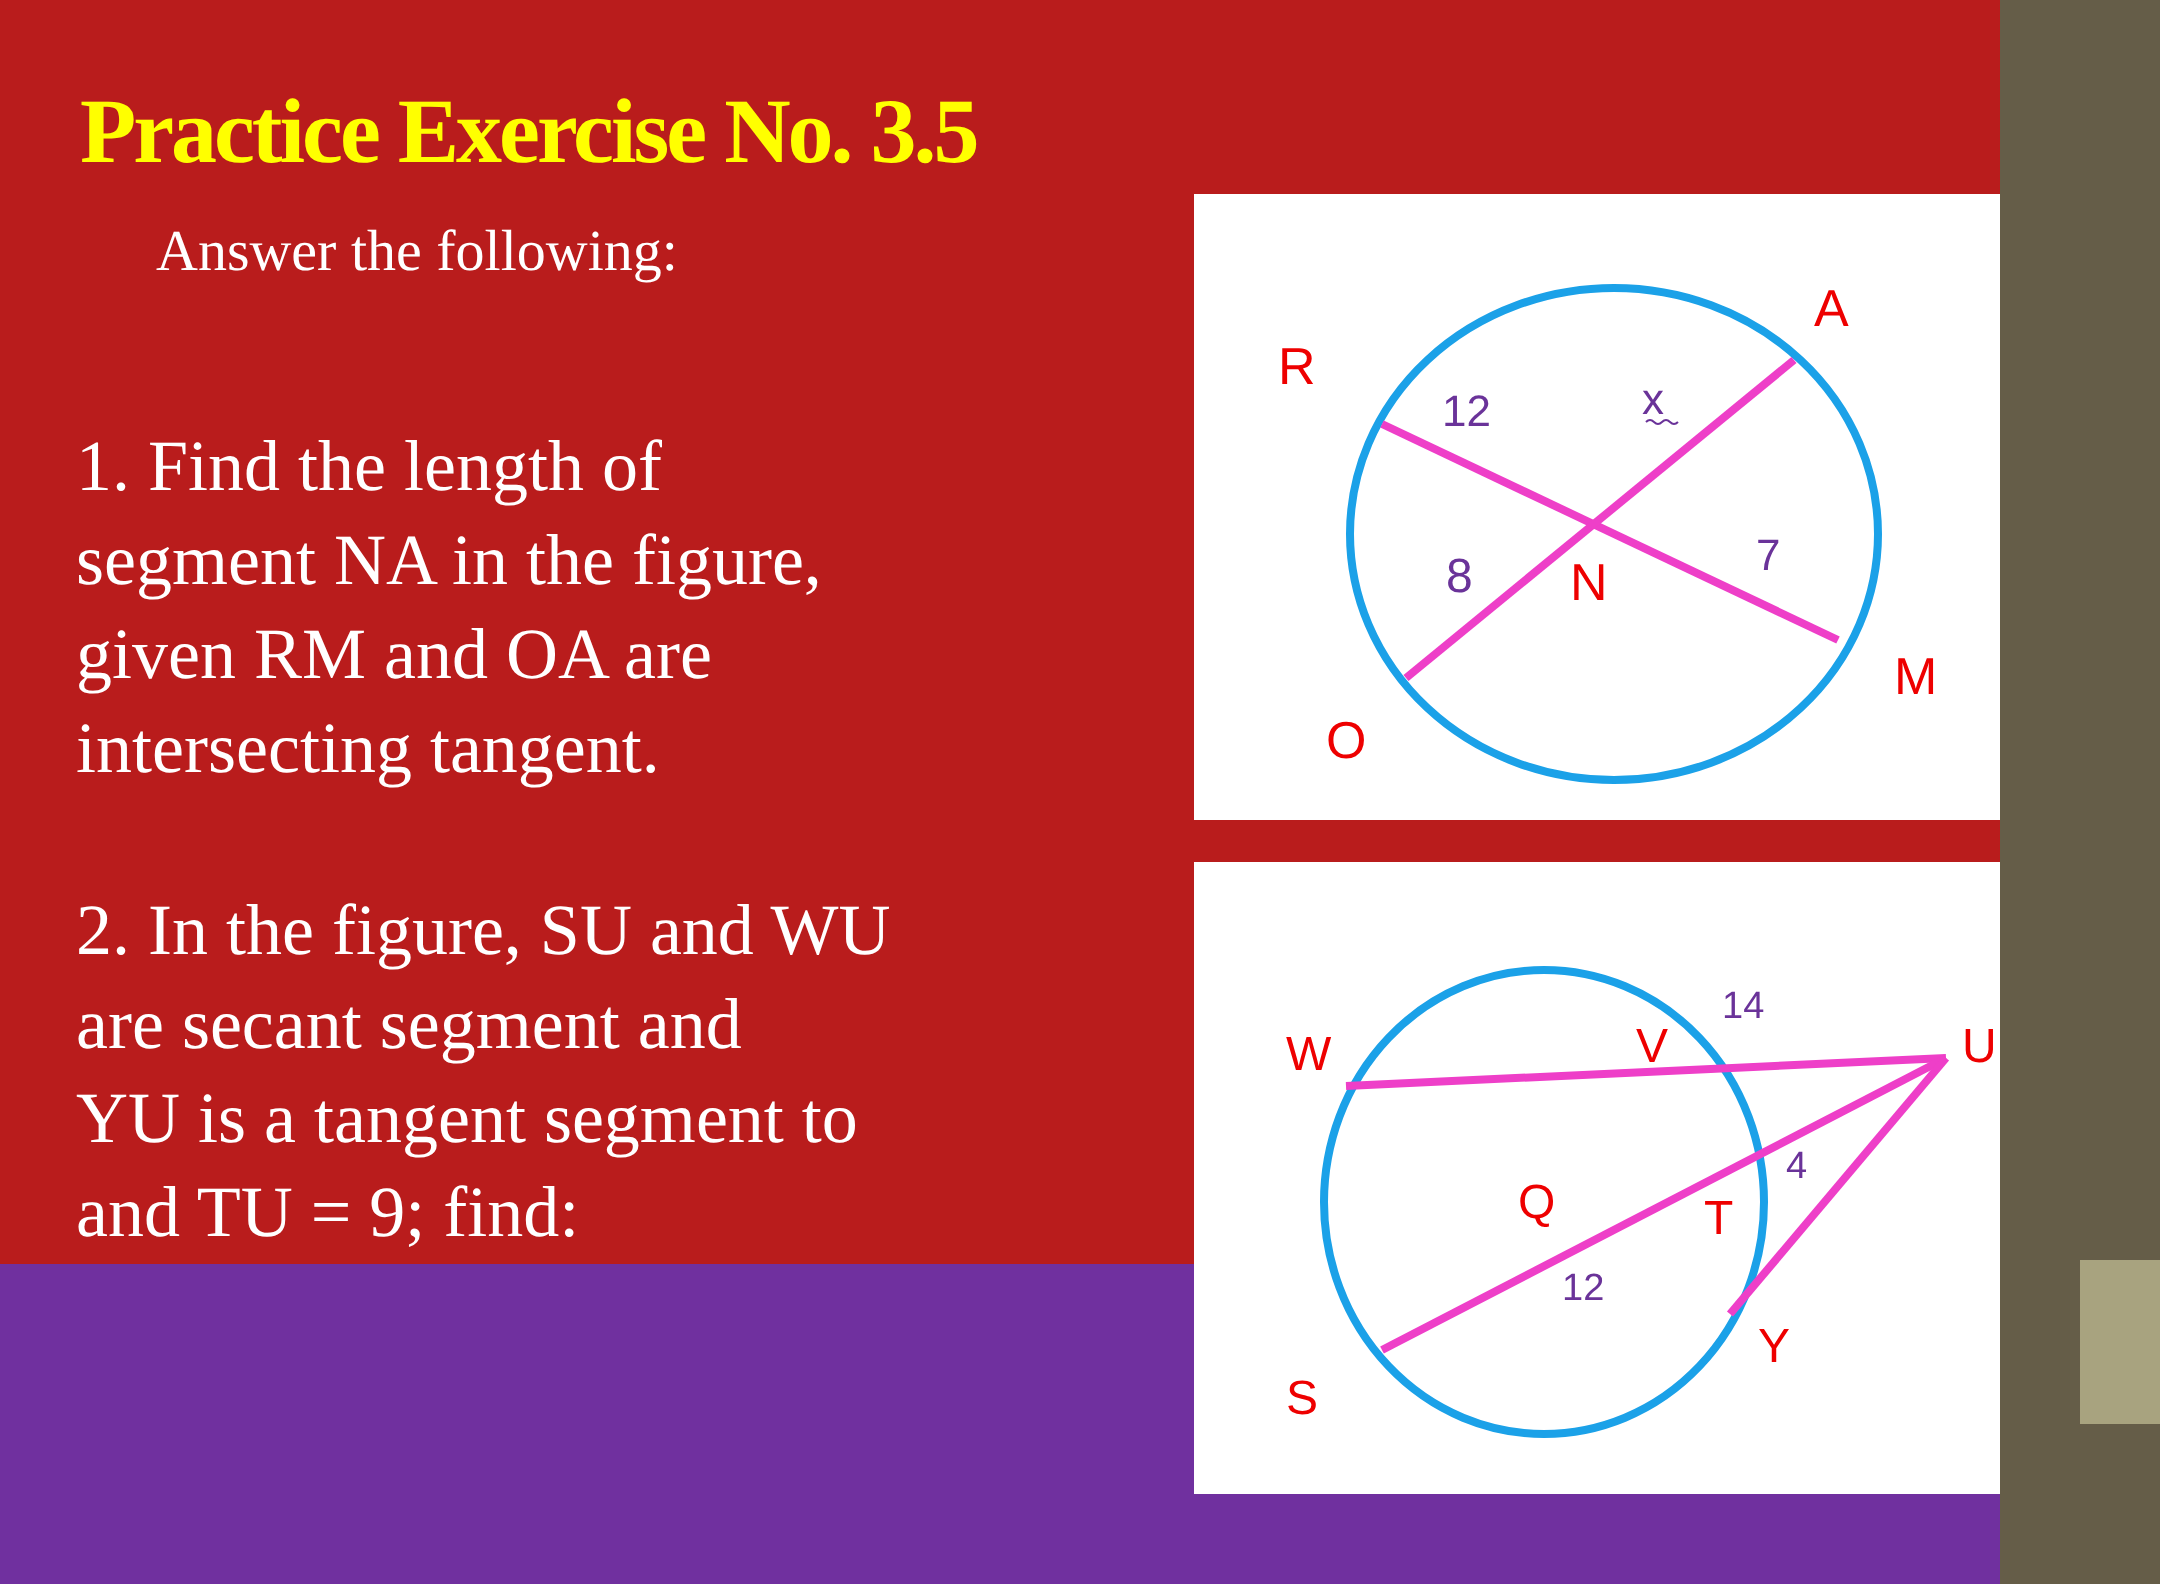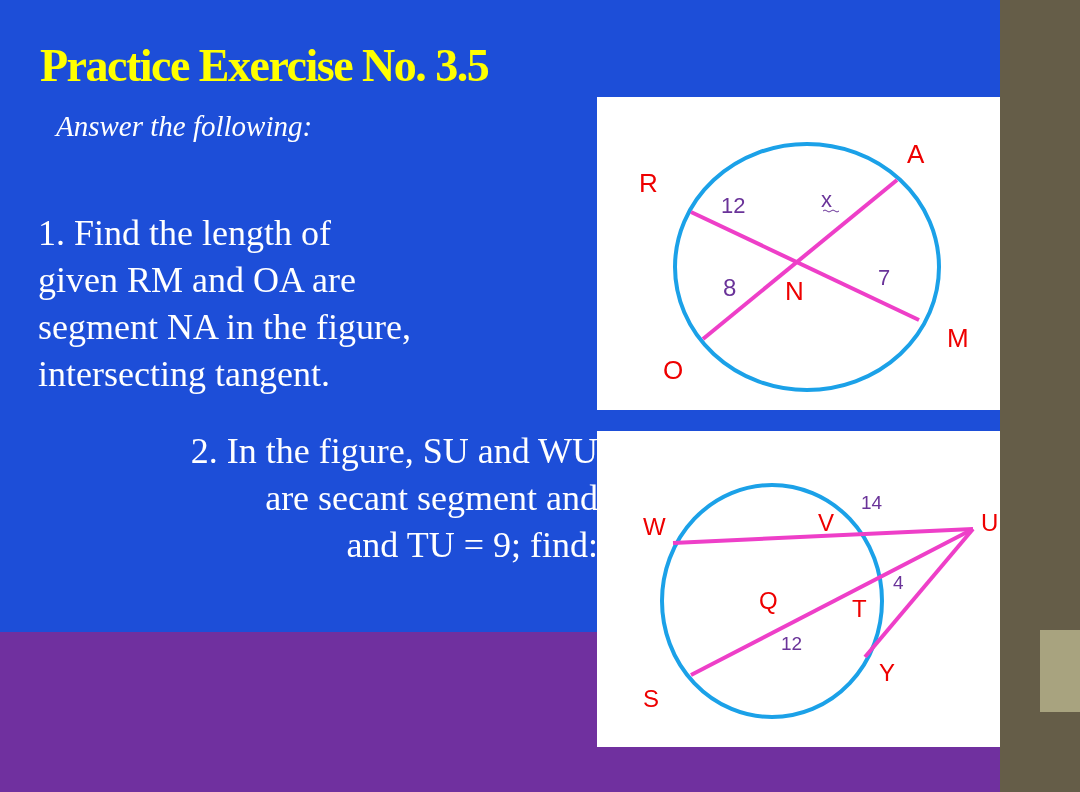--- a/index.html
+++ b/index.html
@@ -1,47 +1,48 @@
 <!DOCTYPE html>
 <html><head>
 <meta charset="utf-8">
 <style>
   html, body { margin:0; padding:0; }
   body { width:1080px; height:792px; position:relative; overflow:hidden; background:#70309f; font-family:"DejaVu Serif", serif; }
-  .slide { position:absolute; left:0; top:0; width:1000px; height:632px; background:#1d4ed8; }
+  .slide { position:absolute; left:0; top:0; width:1000px; height:632px; background:#b91c1c; }
   .rightbar { position:absolute; left:1000px; top:0; width:80px; height:792px; background:#655d48; }
   .rightbar .accent { position:absolute; left:40px; top:630px; width:40px; height:82px; background:#a8a37f; }
   .title { position:absolute; left:40px; top:38px; color:#ffff00; font-family:"Liberation Serif", serif; font-weight:bold; font-size:46px; letter-spacing:-1.5px; line-height:56px; }
-  .subtitle { position:absolute; left:56px; top:106px; color:#fff; font-size:29px; line-height:40px; font-family:"Liberation Serif", serif;font-style:italic; }
+  .subtitle { position:absolute; left:78px; top:106px; color:#fff; font-size:29px; line-height:40px; font-family:"Liberation Serif", serif; }
   .q { position:absolute; left:38px; color:#fff; font-family:"Liberation Serif", serif; font-size:36px; line-height:47px; }
   .q1 { top:170px; width:560px;margin-top:40px; }
-  .q2 { top:428px; width:560px;text-align:right; }
+  .q2 { top:442px; width:560px; }
   .q2 .answers span { display:inline-block; }
   .fig { position:absolute; background:#fff; }
   .fig1 { left:597px; top:97px; width:441px; height:313px; }
   .fig2 { left:597px; top:431px; width:444px; height:316px; }
   svg text { font-family:"Liberation Sans", sans-serif; }
 </style>
 </head>
 <body>
 
 <div class="slide">
   <div class="title">Practice Exercise No. 3.5</div>
   <div class="subtitle">Answer the following:</div>
 
   <div class="q q1">
     <div>1. Find the length of</div>
+    <div>segment NA in the figure,</div>
     <div>given RM and OA are</div>
-    <div>segment NA in the figure,</div>
     <div>intersecting tangent.</div>
   </div>
 
   <div class="q q2">
     <div>2. In the figure, SU and WU</div>
     <div>are secant segment and</div>
+    <div>YU is a tangent segment to</div>
     <div>and TU = 9; find:</div>
   </div>
 
   <div class="fig fig1">
     <svg width="441" height="313" viewBox="0 0 441 313">
       <ellipse cx="210" cy="170" rx="132" ry="123" fill="none" stroke="#1ba1e8" stroke-width="4"></ellipse>
       <line x1="94" y1="115" x2="322" y2="223" stroke="#ee3fc8" stroke-width="4"></line>
       <line x1="106" y1="242" x2="300" y2="83" stroke="#ee3fc8" stroke-width="4"></line>
       <text x="42" y="95" font-size="26" fill="#ee0000">R</text>
       <text x="310" y="66" font-size="26" fill="#ee0000">A</text>

